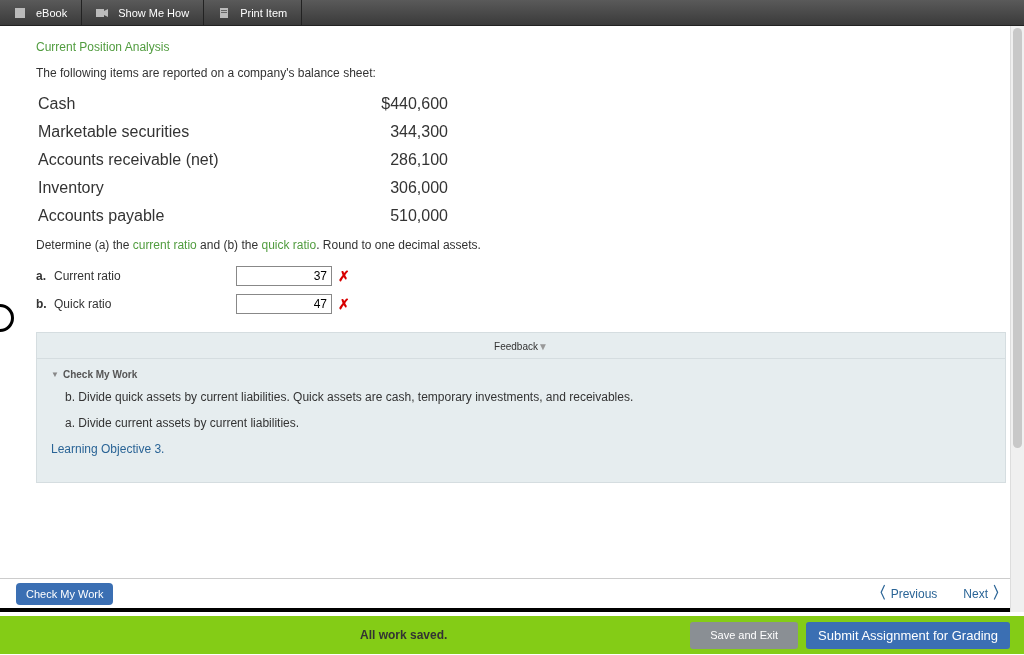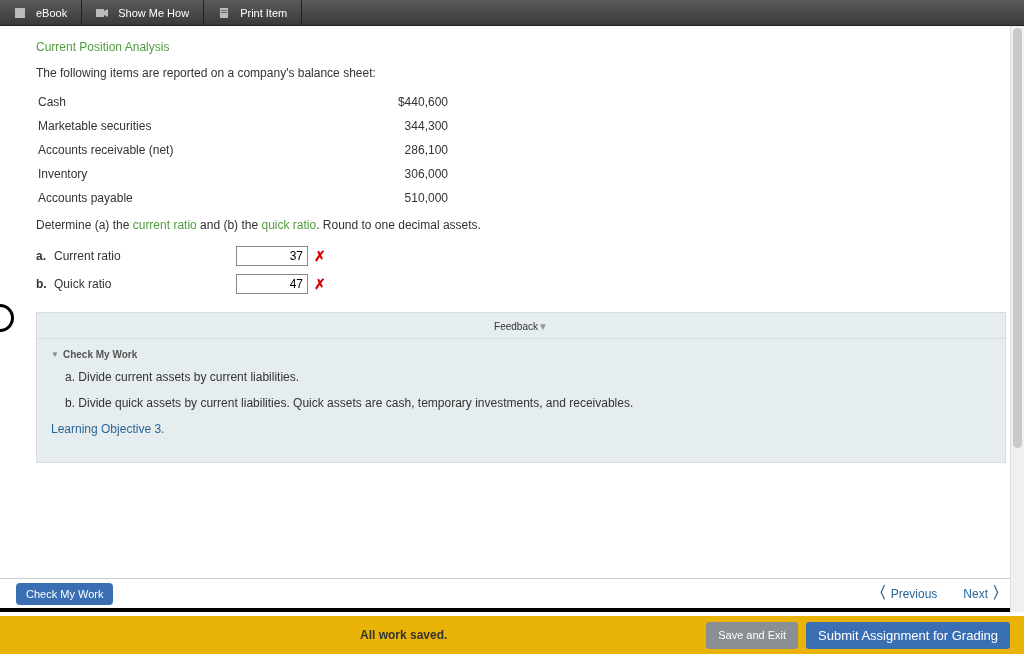--- a/index.html
+++ b/index.html
@@ -3,49 +3,49 @@
 <meta charset="utf-8">
 <style>
 * { box-sizing: border-box; margin: 0; padding: 0; }
 body { font-family: Verdana, Arial, sans-serif; font-size: 12px; color: #333; background: #fff; width: 1024px; height: 655px; overflow: hidden; position: relative; }
 .topbar { background: linear-gradient(#5a5a5a,#3a3a3a); height: 26px; display: flex; align-items: stretch; border-bottom: 1px solid #222; }
 .topbar .tab { color: #fff; font-size: 11px; display: flex; align-items: center; padding: 0 14px; border-right: 1px solid #222; gap: 10px; cursor: pointer; }
 .topbar .tab .ticon { width: 12px; height: 12px; display: inline-block; }
 .main { padding: 14px 18px 0 36px; height: 552px; overflow: auto; position: relative; }
 .title-green { color: #519c3f; font-size: 12px; margin-bottom: 12px; }
 .intro { font-size: 12px; margin-bottom: 10px; }
-table.bs { border-collapse: collapse; font-size: 12px; margin-left: 2px; }
+table.bs { border-collapse: collapse; font-size: 16px; margin-left: 2px; }
 table.bs td { padding: 5px 0; }
 table.bs td.lbl { width: 320px; }
 table.bs td.val { width: 90px; text-align: right; }
 .det { font-size: 12px; margin: 8px 0 10px 0; }
 .det .link-green { color: #519c3f; }
 .ans-row { display: flex; align-items: center; height: 28px; font-size: 12px; }
 .ans-row .lab { width: 18px; font-weight: 700; }
 .ans-row .txt { width: 182px; }
-.ans-row input { width: 72px; height: 20px; border: 1px solid #888; text-align: right; padding: 0 4px; font-size: 12px; }
+.ans-row input { width: 96px; height: 20px; border: 1px solid #888; text-align: right; padding: 0 4px; font-size: 12px; }
 .ans-row .mark { color: #d80000; font-weight: 700; font-size: 14px; margin-left: 6px; }
 .circle-left { position: absolute; left: -14px; top: 304px; width: 28px; height: 28px; border: 3px solid #000; border-radius: 50%; background: #fff; }
 .feedback { background: #e6edef; border: 1px solid #d5dde0; margin: 14px 0 0 0; padding: 0; }
 .fb-head { font-size: 10px; padding: 8px 10px 6px 10px; border-bottom: 1px solid #d5dde0; display:flex; justify-content: center; align-items:center; }
 .fb-head .arrowdn { color:#999; font-size:10px; }
 .fb-body { padding: 10px 14px 14px 14px; }
 .fb-sub { font-size: 10px; font-weight: 700; color: #555; display:flex; align-items:center; gap:4px; margin-bottom:10px; }
 .fb-sub .tri { font-size:8px; color:#888; }
 .fb-body p { font-size: 12px; margin: 6px 0 12px 14px; }
 .fb-body .lo { color: #2a6496; font-size: 12px; margin-left: 0; }
 .navrow { position: absolute; left:0; right:0; top: 578px; height: 34px; display:flex; align-items:center; justify-content: space-between; padding: 0 16px; border-top: 1px solid #ccc; border-bottom: 4px solid #000; background:#fff; }
 .btn-blue { background: #3b6fb3; color: #fff; border: none; border-radius: 4px; font-size: 11px; padding: 5px 10px; cursor:pointer; }
 .navlinks { display:flex; gap: 26px; align-items:center; }
 .navlinks a { color: #2a6496; font-size: 12px; text-decoration:none; display:flex; align-items:center; gap:4px; cursor:pointer; }
 .navlinks .chev { font-weight:700; font-size:16px; color:#2a6496; }
-.footer { position:absolute; left:0; right:0; top: 616px; height: 38px; background:#eab308; display:flex; align-items:center; }
+.footer { position:absolute; left:0; right:0; top: 616px; height: 38px; background:#84cc16; display:flex; align-items:center; }
 .footer .saved { position:absolute; left: 360px; font-size: 12px; font-weight:700; }
 .footer .rbtns { position:absolute; right: 14px; display:flex; gap: 8px; }
-.btn-grey { background:#8a8f94; color:#fff; border:none; border-radius:3px; font-size:11px; padding:6px 12px; cursor:pointer; }
+.btn-grey { background:#8a8f94; color:#fff; border:none; border-radius:3px; font-size:11px; padding:6px 20px; cursor:pointer; }
 .btn-blue2 { background:#3b6fb3; color:#fff; border:none; border-radius:3px; font-size:13px; padding:6px 12px; cursor:pointer; }
 .scrollside { position:absolute; right:0; top:26px; bottom:43px; width:14px; background:#f0f0f0; border-left:1px solid #ddd; }
 .scrollside .thumb { position:absolute; left:2px; right:2px; top:2px; height:420px; background:#c8c8c8; border-radius:5px; }
 </style>
 </head>
 <body>
 
 <div class="topbar">
   <div class="tab">
     <span class="ticon">
@@ -123,22 +123,22 @@
   <div class="feedback">
     <div class="fb-head">
       <span>Feedback</span>
       <span class="arrowdn">▼</span>
     </div>
     <div class="fb-body">
       <div class="fb-sub">
         <span class="tri">▼</span>
         <span>Check My Work</span>
       </div>
+      <p>b. Divide quick assets by current liabilities. Quick assets are cash, temporary investments, and receivables.</p>
       <p>a. Divide current assets by current liabilities.</p>
-      <p>b. Divide quick assets by current liabilities. Quick assets are cash, temporary investments, and receivables.</p>
       <p class="lo">Learning Objective 3.</p>
     </div>
   </div>
 </div>
 
 <div class="circle-left"></div>
 
 <div class="navrow">
   <button class="btn-blue">Check My Work</button>
   <div class="navlinks">

